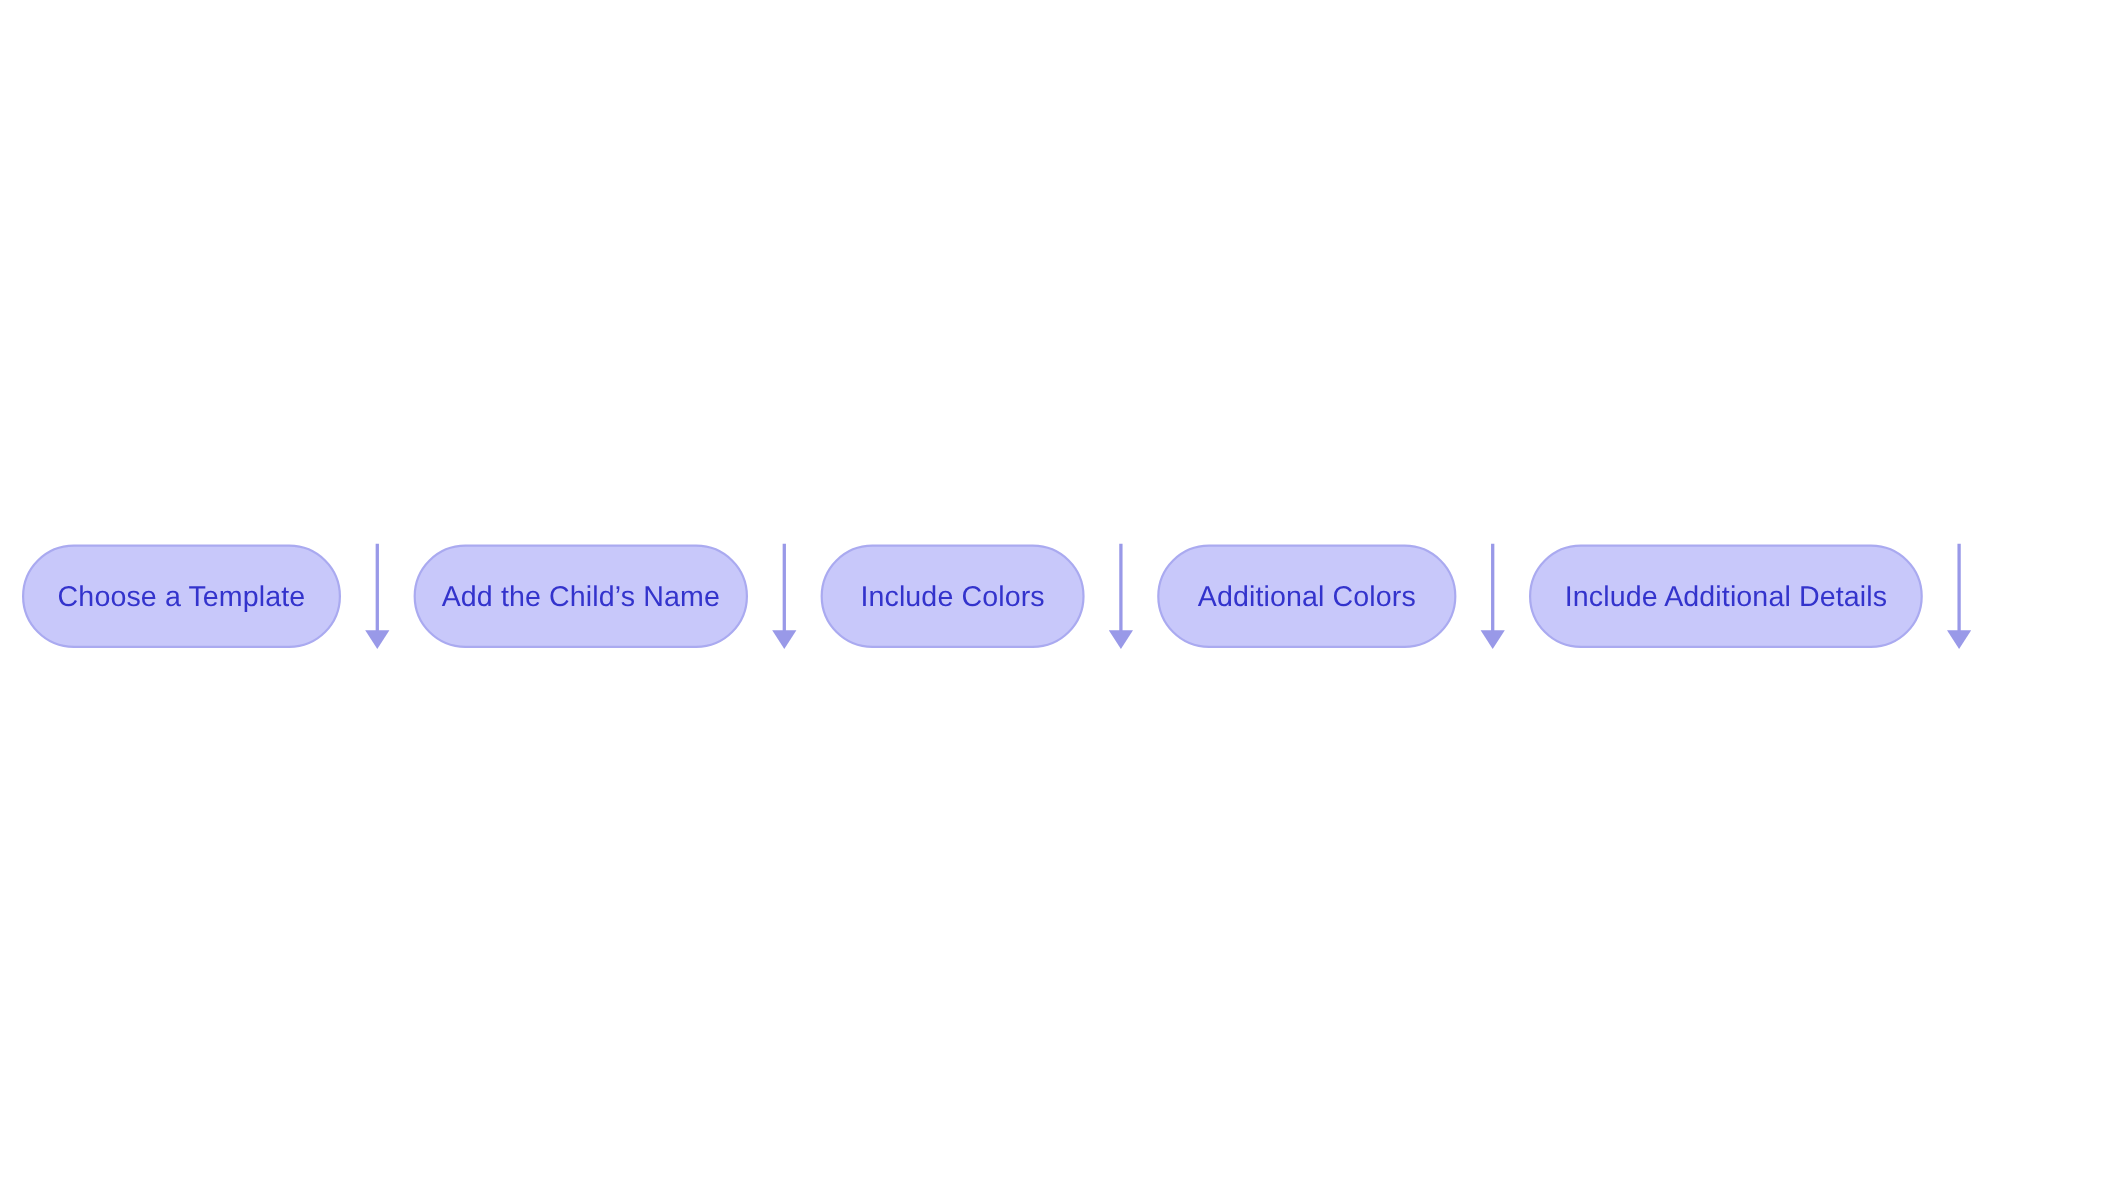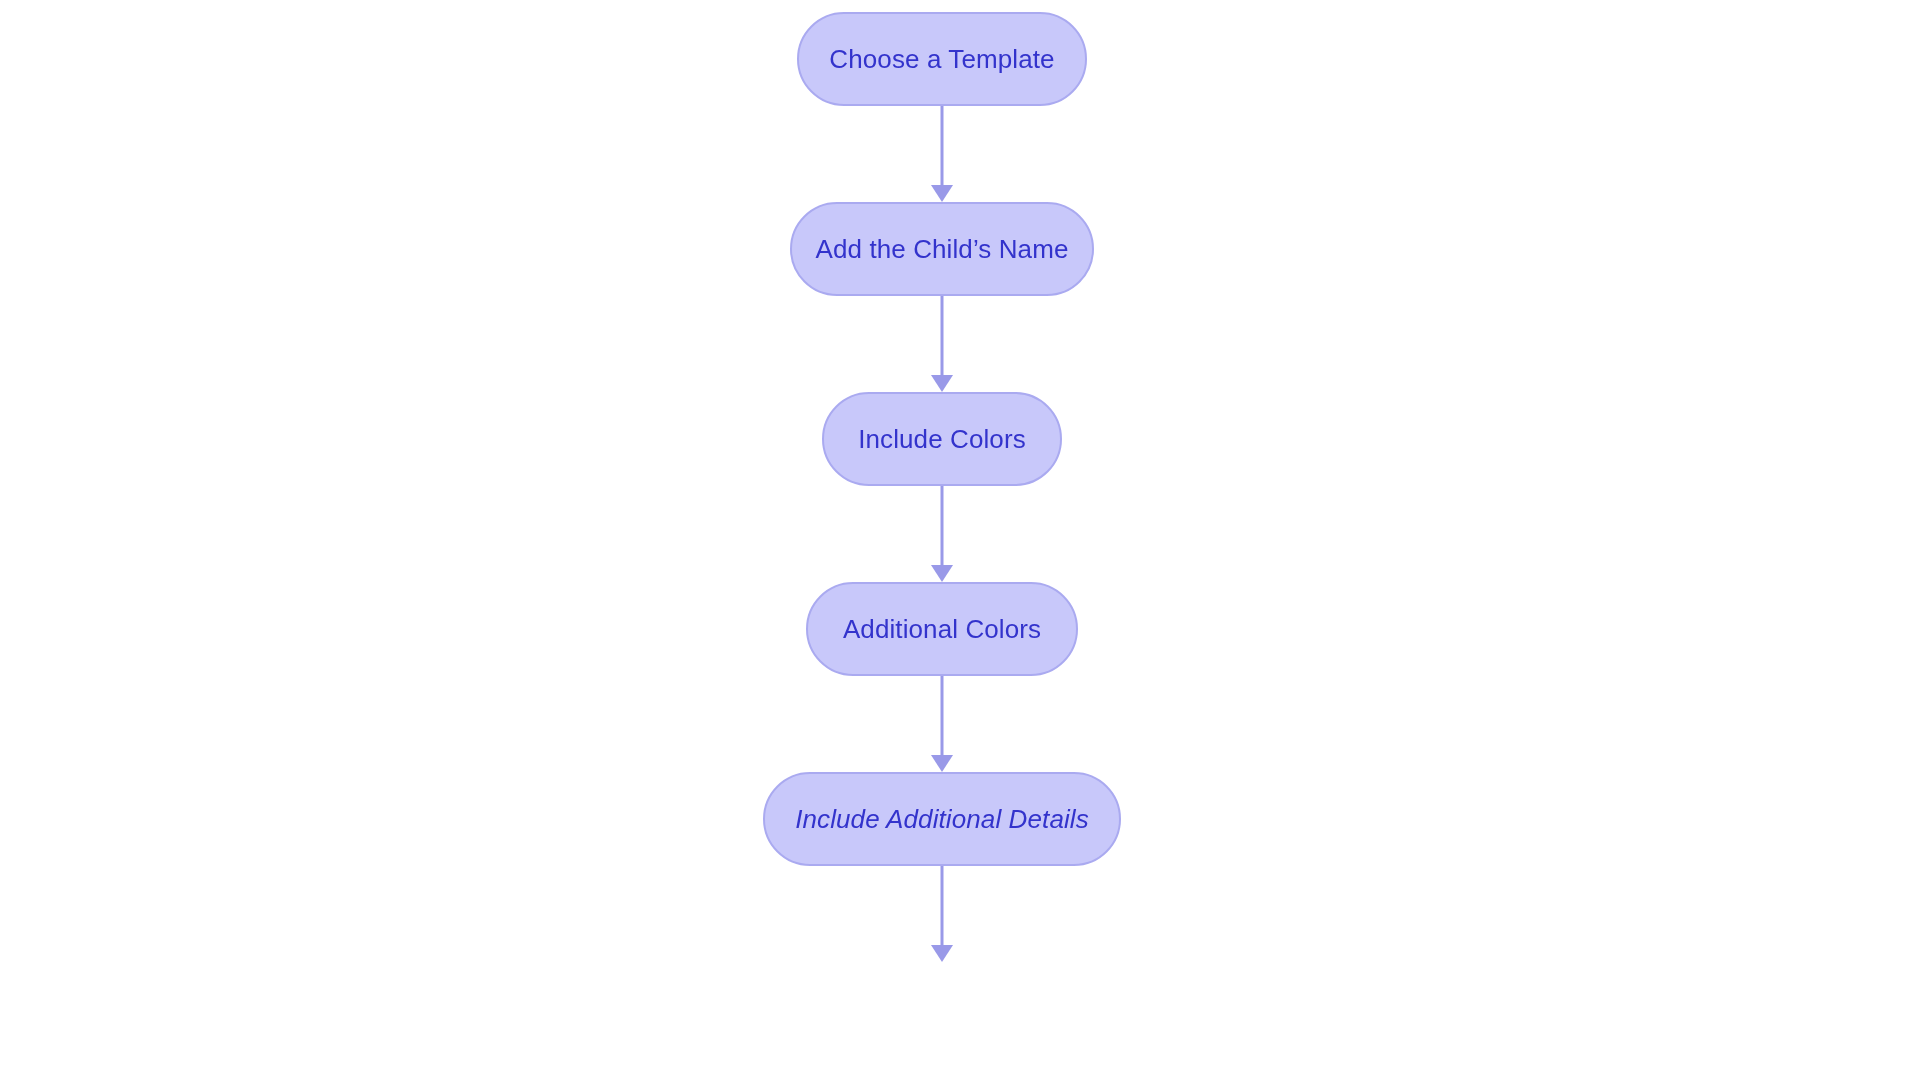--- a/index.html
+++ b/index.html
@@ -21,22 +21,23 @@
     overflow: hidden;
   }
 
   .flow-column {
     position: absolute;
     left: 0;
     top: 0;
     width: 1884px;
     height: 1083px;
     display: flex;
-    flex-direction: column;
+    flex-direction: row;
     align-items: center;
+    gap: 20px;
   }
 
   
   .node {
     box-sizing: border-box;
     height: 94px;
     background: #c8c8fa;
     border: 2px solid #aaaaf0;
     border-radius: 47px;
     display: flex;
@@ -52,21 +53,21 @@
     letter-spacing: 0.1px;
     white-space: nowrap;
     font-weight: 400;
   }
 
   
   .w-290 { width: 290px; }
   .w-304 { width: 304px; }
   .w-240 { width: 240px; }
   .w-272 { width: 272px; }
-  .w-358 { width: 358px; font-style: italic; }
+  .w-358 { width: 358px; }
   .w-268 { width: 268px; }
 
   
   .connector {
     flex: 0 0 auto;
     width: 26px;
     height: 96px;
     display: block;
   }
 

